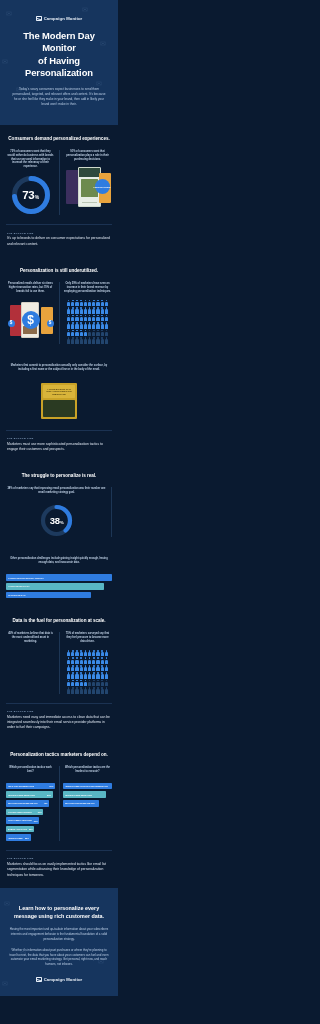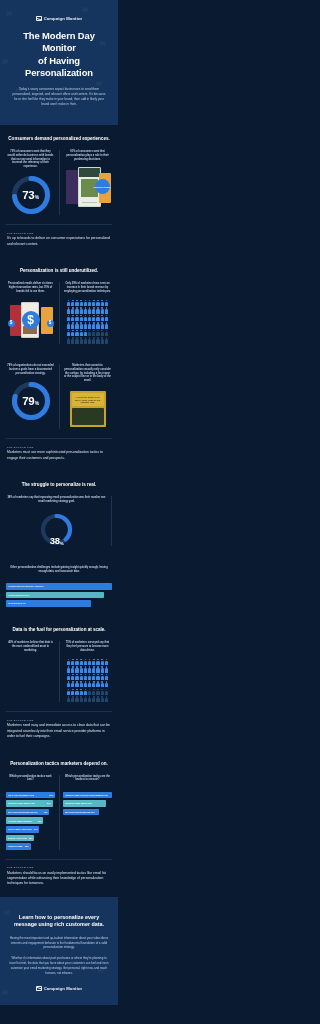--- a/index.html
+++ b/index.html
@@ -58,21 +58,21 @@
 
   
   .donut { position:relative; width:40px; height:40px; }
   .donut svg { display:block; transform:rotate(-90deg); }
   .donut .val {
     position:absolute; inset:0; display:flex; align-items:center; justify-content:center;
     font-size:11.5px; font-weight:700; color:#ffffff; letter-spacing:-.4px;
   }
   .donut .val i { font-style:normal; font-size:5px; font-weight:700; margin-left:.4px; margin-top:3px; }
   .donut.sm { width:33px; height:33px; }
-  .donut.sm .val { font-size:9.5px;align-items:flex-end; }
+  .donut.sm .val { font-size:9.5px; }
   .donut.sm .val i { font-size:4.2px; margin-top:2.4px; }
 
   
   .people { display:flex; flex-wrap:wrap; gap:1.1px; width:44px; justify-content:center; }
   .person {
     width:3.1px; height:6.4px; position:relative;
   }
   .person:before {
     content:""; position:absolute; top:0; left:.75px; width:1.6px; height:1.6px;
     border-radius:50%; background:#3a8ae8;
@@ -294,30 +294,20 @@
               <span class="person dim"></span>
               <span class="person dim"></span>
               <span class="person dim"></span>
               <span class="person dim"></span>
             </div>
       </div>
     </div>
       </div>
       <div class="section">
         <div class="cols">
-      <div class="col bordered">
-        <div class="stat-cap">79% of organizations do not exceeded business goals have a documented personalization strategy.</div>
-        <div class="donut">
-    <svg width="40" height="40" viewBox="0 0 40 40">
-      <circle cx="20" cy="20" r="16.5" fill="none" stroke="#1d3a5e" stroke-width="5"></circle>
-      <circle cx="20" cy="20" r="16.5" fill="none" stroke="#2f7ce0" stroke-width="5" stroke-linecap="round" stroke-dasharray="81.90132047908591 103.67255756846318"></circle>
-    </svg>
-    <div class="val">79<i>%</i></div>
-  </div>
-      </div>
       <div class="col">
         <div class="stat-cap">Marketers that commit to personalization casually only consider the surface, by including a first name or the subject line or in the body of the email.</div>
         <div class="imgcard2">
     <div class="ic2-frame"></div>
     <div class="ic2-top">
                 <span>A LITTLE BIT MORE THAN JUST A FIRST NAME IN THE SUBJECT LINE</span>
               </div>
     <div class="ic2-bot"></div>
   </div>
       </div>

